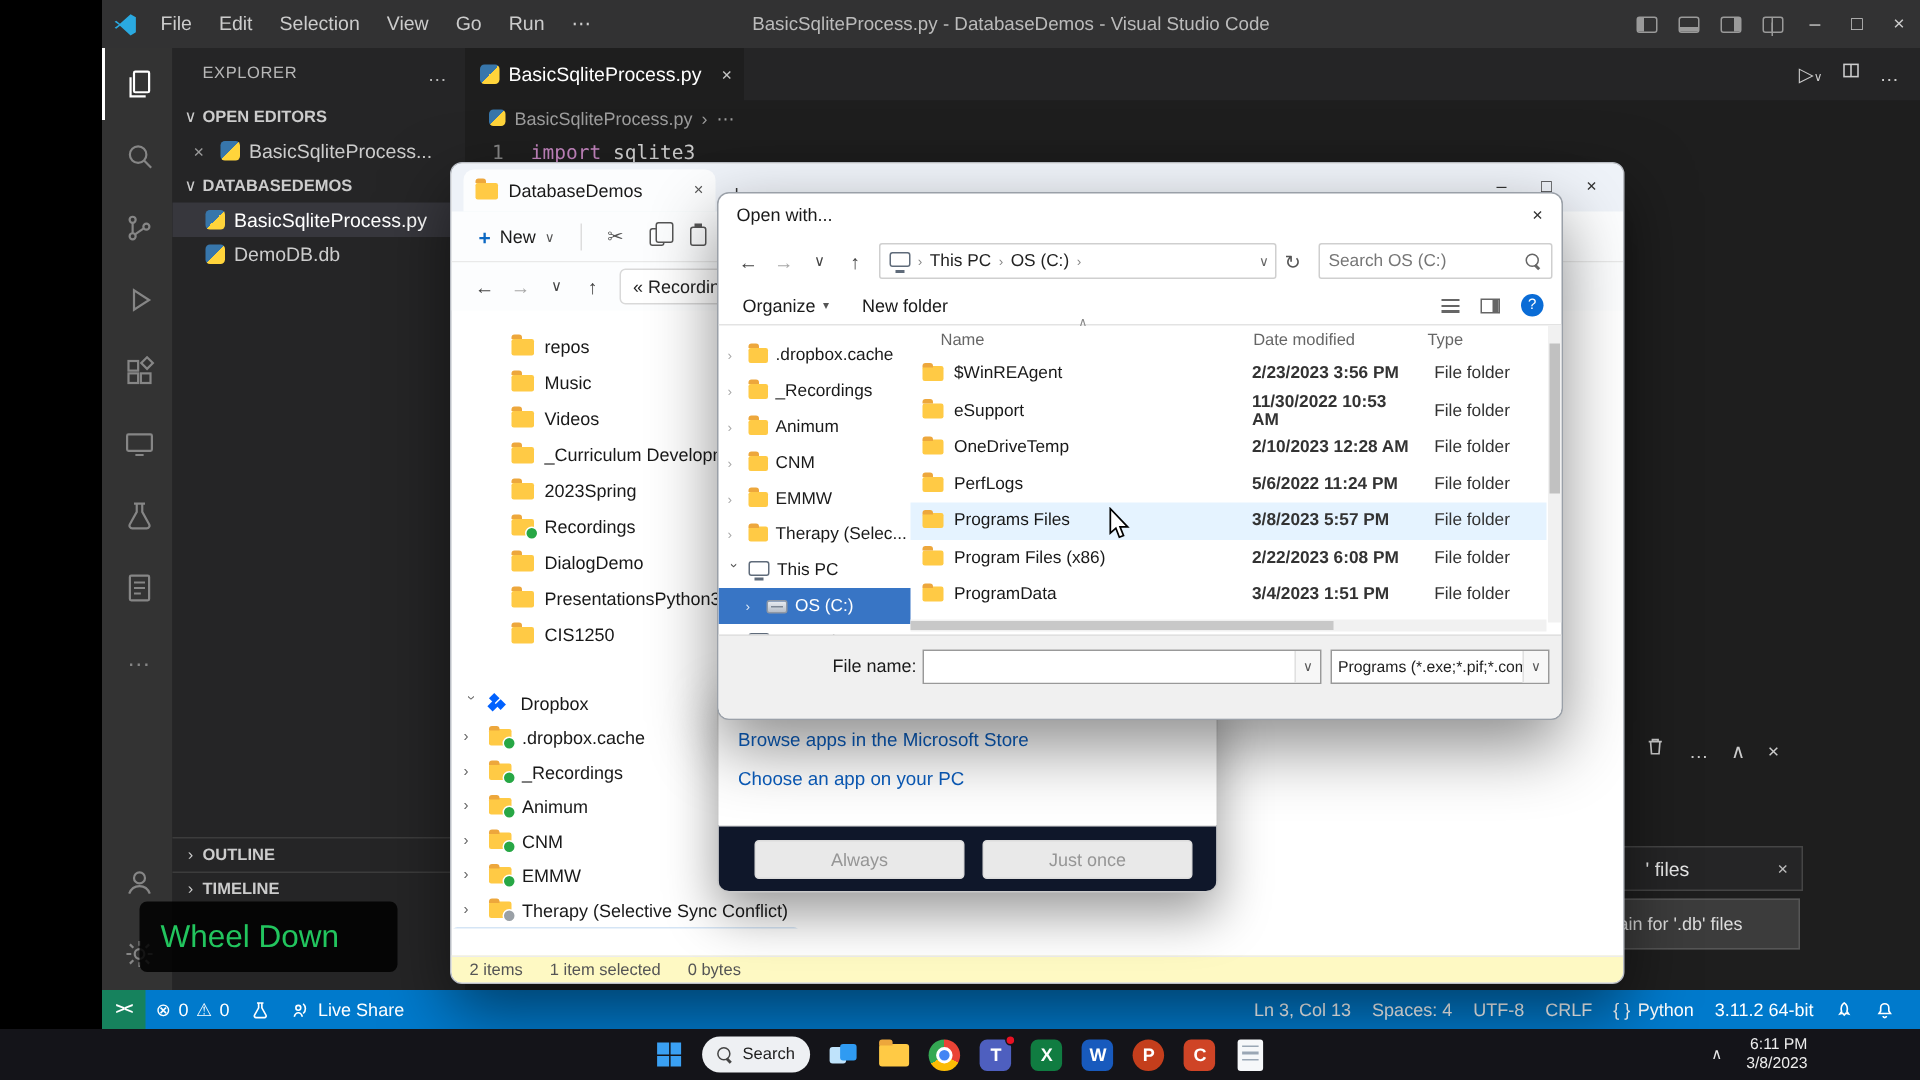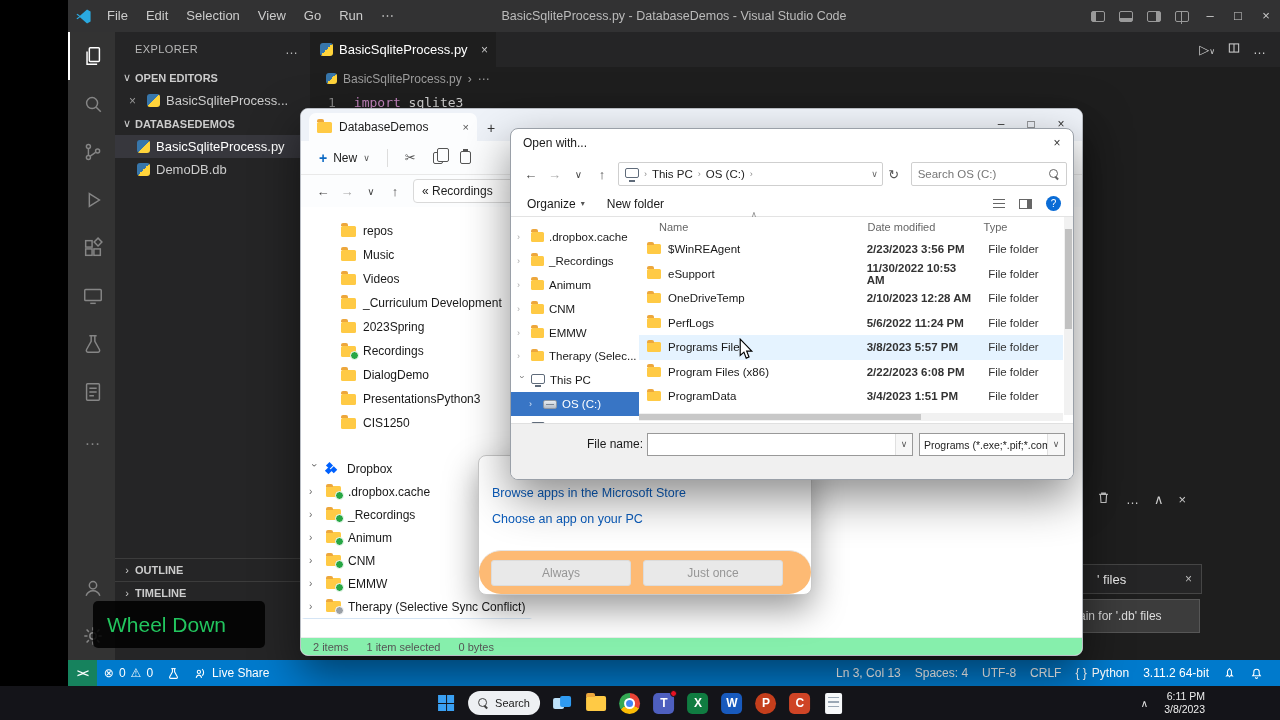--- a/index.html
+++ b/index.html
@@ -109,31 +109,31 @@
   .fold::before { content:""; position:absolute; top:-2.5px; left:0; width:7px; height:3px; background:#eda73c; border-radius:2px 2px 0 0; }
   .fx-row.badge .fold::after, .fx-row.badge-gray .fold::after { content:""; position:absolute; right:-3px; bottom:-3px; width:7px; height:7px; border-radius:50%; background:#27a745; border:1.5px solid #fff; }
   .fx-row.badge-gray .fold::after { background:#9aa0a6; }
   .dbxico { width:14px; height:11px; position:relative; flex:none; }
   .dbxico::before { content:""; position:absolute; width:5px; height:5px; background:#0061fe; transform:rotate(45deg); top:0; left:1px; box-shadow:6px 0 #0061fe, 3px 4.5px #0061fe; }
   .icopc { width:14px; height:10px; border:1.5px solid #5f6b7a; border-radius:2px; position:relative; flex:none; margin-bottom:3px; }
   .icopc::after { content:""; position:absolute; left:3px; bottom:-4.5px; width:6px; height:2px; background:#5f6b7a; }
   .fx-row:not(.dropbox):not(.pc) .dbxico, .fx-row:not(.pc) .icopc { display:none; }
   .fx-row.dropbox .dbxico { display:block; }
   .fx-scroll { position:absolute; left:233px; top:12px; width:6px; height:360px; background:#cdd2d9; border-radius:3px; }
-  .fx-status { height:18px; border-top:1px solid #ececec; display:flex; align-items:center; gap:18px; padding-left:12px; font-size:11px; color:#555; flex:none; background:#86efac; }
+  .fx-status { height:18px; border-top:1px solid #ececec; display:flex; align-items:center; gap:18px; padding-left:12px; font-size:11px; color:#555; flex:none; background:#fef9c3; }
 
   
   .ch { position:absolute; left:478px; top:455px; width:334px; height:140px; background:#ffffff; border:1px solid #c9c9c9; border-radius:8px; box-shadow:0 14px 34px rgba(0,0,0,.4); z-index:20; overflow:hidden; }
   .ch-links { padding:30px 0 0 13px; display:flex; flex-direction:column; gap:12px; }
   .ch-link { color:#0b5dbd; font-size:12.5px; }
-  .ch-foot { position:absolute; left:0; right:0; bottom:0; height:44px; background:#fdba74; border-top:1px solid #e5e5e5; display:flex; align-items:center; gap:12px; padding-left:12px;border-radius:22px; }
+  .ch-foot { position:absolute; left:0; right:0; bottom:0; height:44px; background:#0f172a; border-top:1px solid #e5e5e5; display:flex; align-items:center; gap:12px; padding-left:24px; }
   .ch-btn { width:140px; height:26px; background:#e9e9e9; border:1px solid #dcdcdc; border-radius:3px; color:#969696; font-size:12px; display:flex; align-items:center; justify-content:center; }
 
   
-  .od { position:absolute; left:478px; top:128px; width:564px; height:352px; background:#ffffff; border:1px solid #9aa0a8; border-radius:8px; box-shadow:0 18px 45px rgba(0,0,0,.45); z-index:30; overflow:hidden; display:flex; flex-direction:column;margin-left:32px; }
+  .od { position:absolute; left:478px; top:128px; width:564px; height:352px; background:#ffffff; border:1px solid #9aa0a8; border-radius:8px; box-shadow:0 18px 45px rgba(0,0,0,.45); z-index:30; overflow:hidden; display:flex; flex-direction:column; }
   .od-title { height:28px; display:flex; align-items:center; padding-left:12px; font-size:12px; color:#1a1a1a; flex:none; }
   .od-close { margin-left:auto; width:32px; text-align:center; color:#333; font-size:12px; }
   .od-nav { height:34px; display:flex; align-items:center; padding:0 6px 0 8px; flex:none; }
   .od-addr { margin-left:4px; width:268px; height:24px; border:1px solid #cfcfcf; border-radius:2px; display:flex; align-items:center; gap:5px; padding:0 4px 0 6px; font-size:11.5px; color:#222; }
   .od-addr .car { margin-left:auto; color:#666; font-size:9px; }
   .od-refresh { width:22px; text-align:center; color:#555; font-size:13px; }
   .od-search { margin-left:6px; width:158px; height:24px; border:1px solid #cfcfcf; border-radius:2px; display:flex; align-items:center; padding:0 6px; font-size:11.5px; color:#767676; }
   .mag { width:11px; height:11px; position:relative; margin-left:auto; flex:none; }
   .mag::before { content:""; position:absolute; left:0; top:0; width:7px; height:7px; border:1.5px solid #666; border-radius:50%; }
   .mag::after { content:""; position:absolute; left:7px; top:7px; width:4px; height:1.5px; background:#666; transform:rotate(45deg); transform-origin:0 0; }

